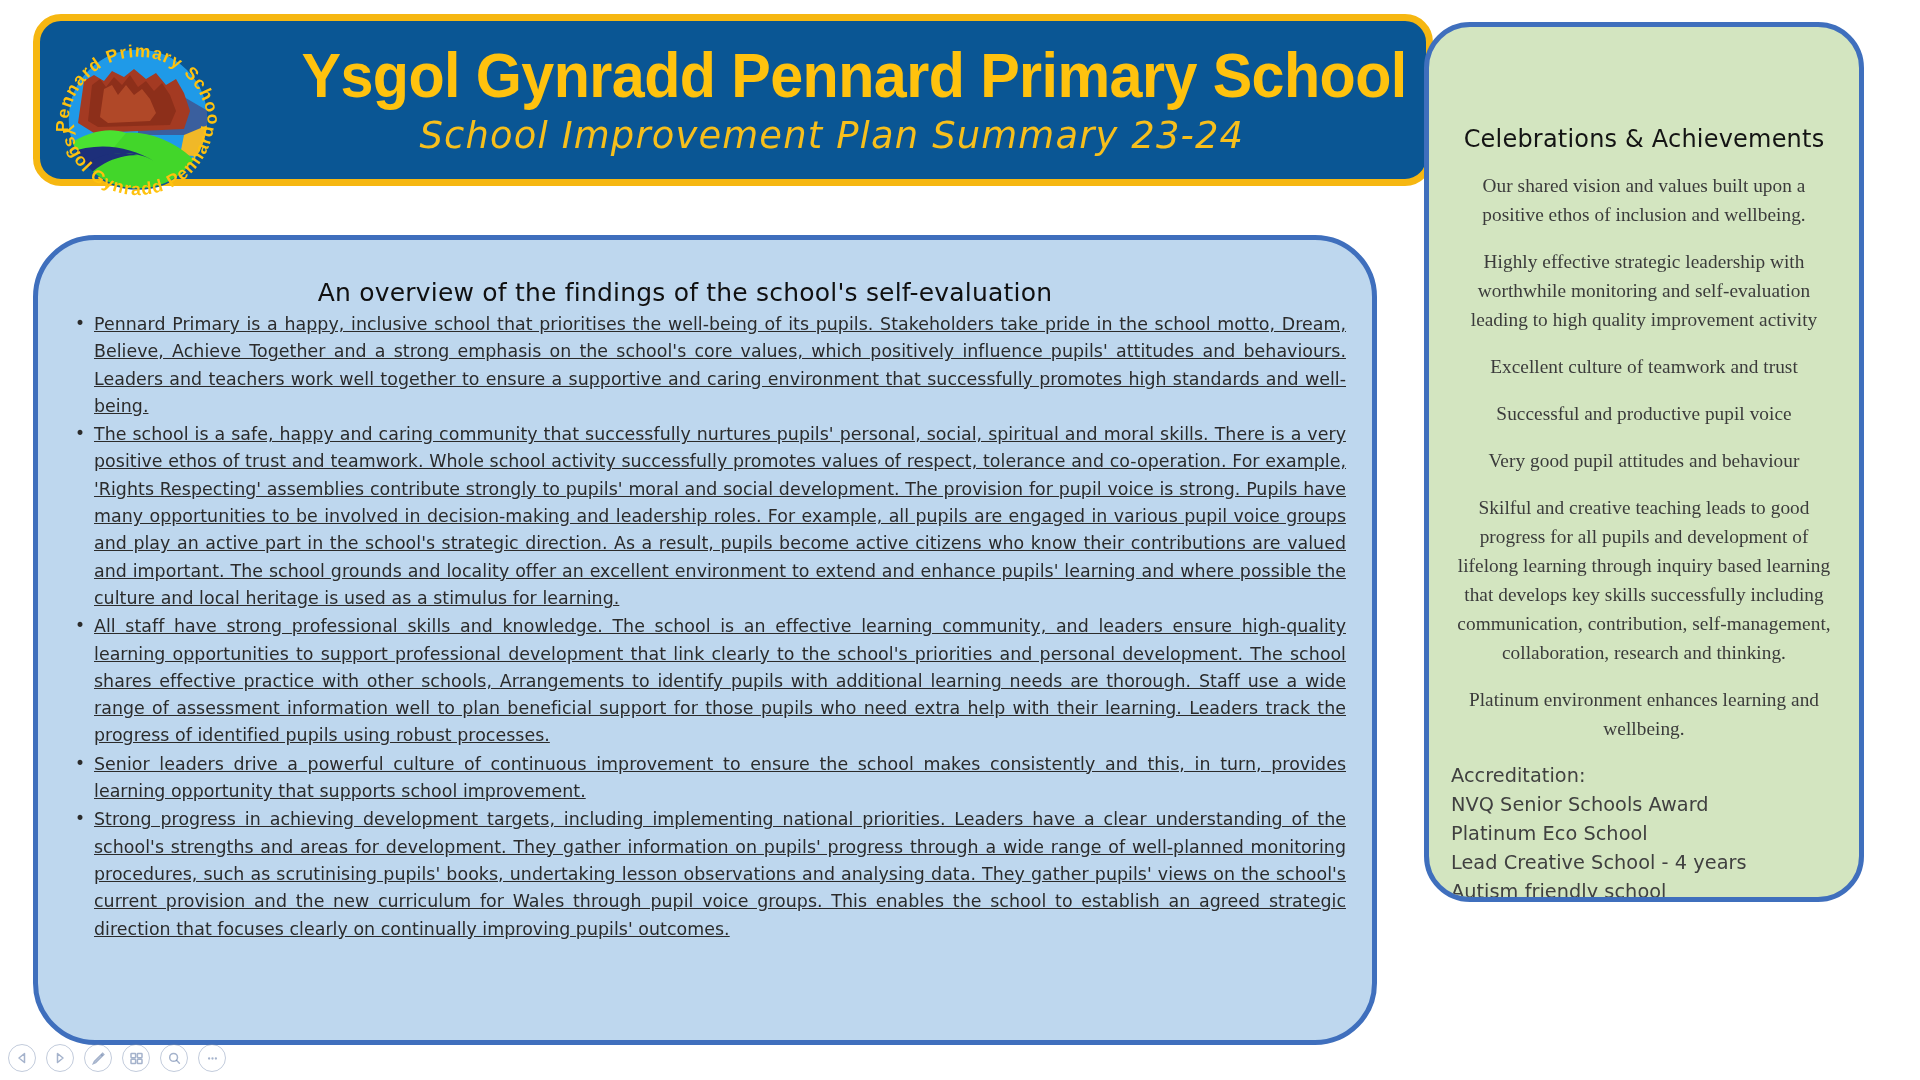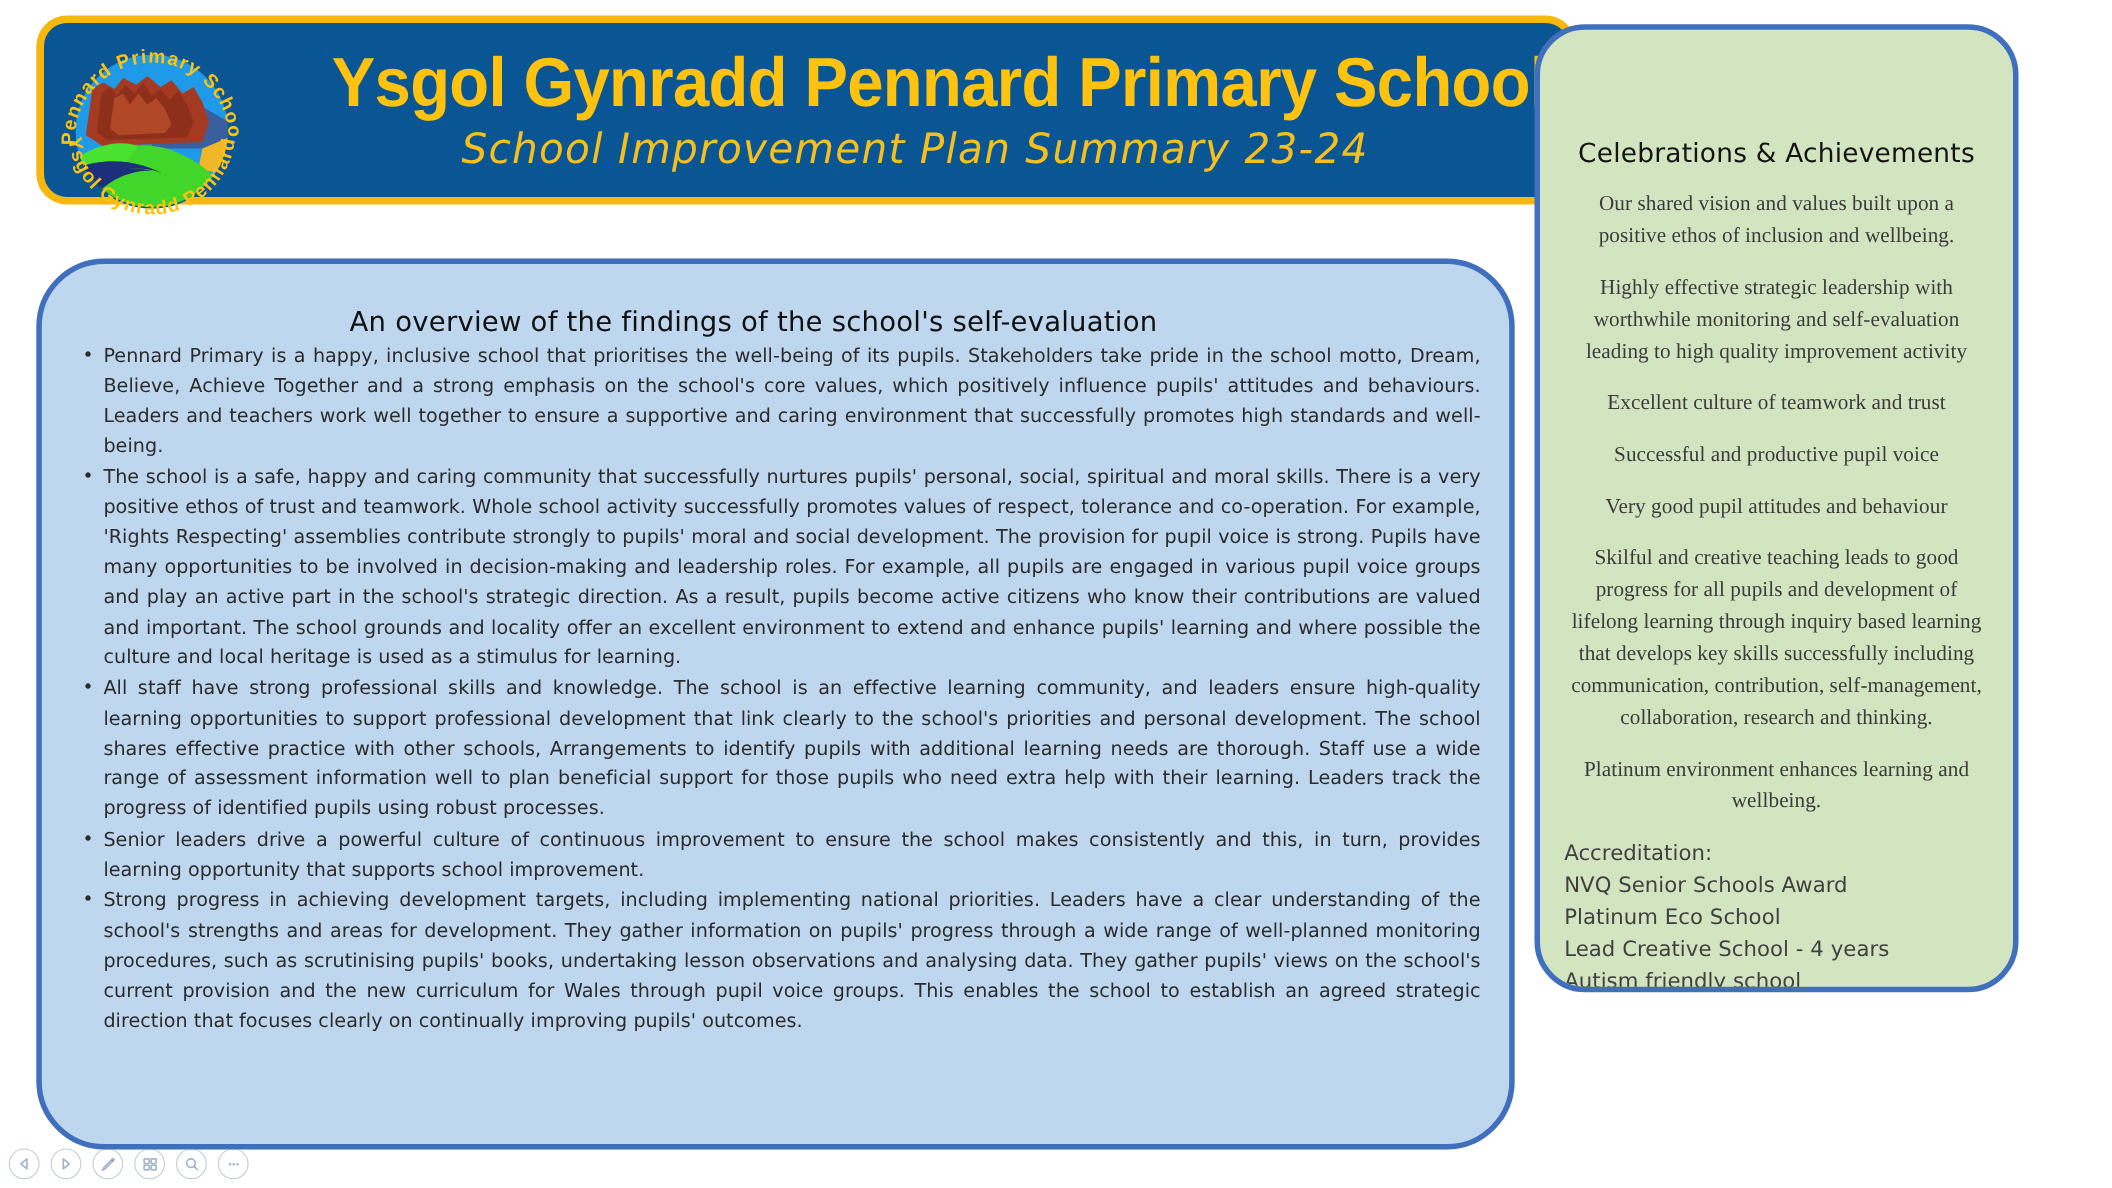--- a/index.html
+++ b/index.html
@@ -98,33 +98,34 @@
   ul.findings > li {
     position:relative;
     padding-left:30px;
     margin-bottom:1px;
     font-family:"DejaVu Sans", sans-serif;
     font-size:17.4px;
     line-height:27.3px;
     color:#2b2b2b;
     text-align:justify;
     letter-spacing:0.05px;
+    text-decoration:underline;
   }
   ul.findings > li::before {
     content:"\2022";
     position:absolute;
     left:11px; top:-1px;
     font-size:17px;
     color:#2b2b2b;
   }
 
   
   .side-panel {
     position:absolute;
-    left:1395px; top:22px;
+    left:1424px; top:22px;
     width:440px; height:880px;
     background:#d3e5c0;
     border:5px solid #3f6fbd;
     border-radius:46px;
     padding:26px 22px 20px 22px;
     overflow:hidden;
   }
   .side-heading {
     text-align:center;
     font-family:"DejaVu Sans", sans-serif;

